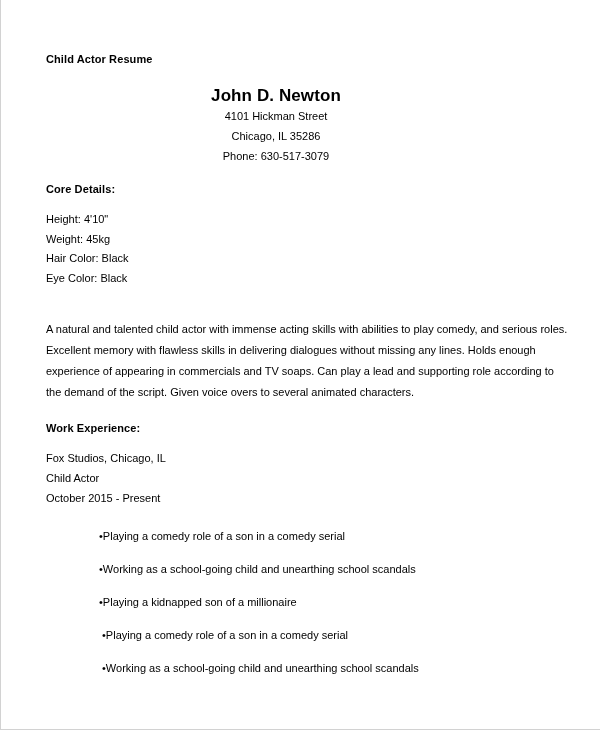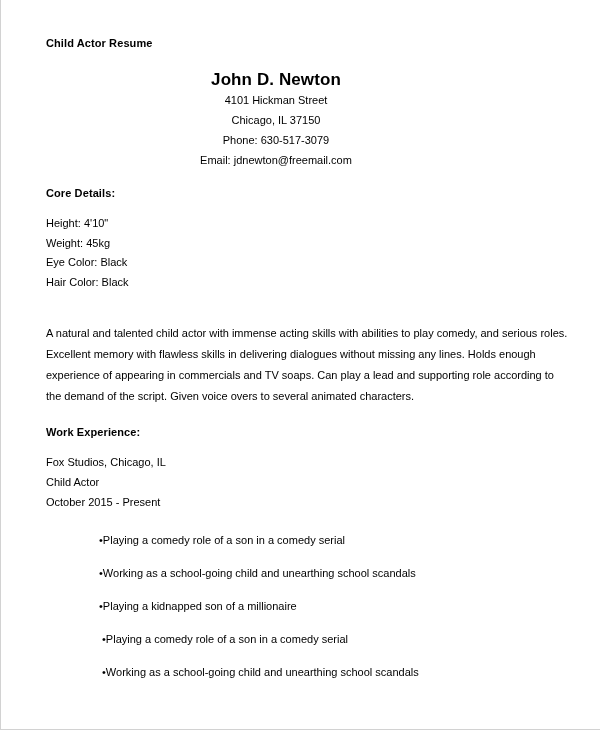--- a/index.html
+++ b/index.html
@@ -17,21 +17,21 @@
     position: relative;
     width: 600px;
     height: 730px;
     background: #ffffff;
     border-left: 1px solid #d2d2d2;
     border-bottom: 1px solid #d2d2d2;
     box-sizing: border-box;
     overflow: hidden;
   }
   .doc {
-    padding: 36px 34px 0 45px;
+    padding: 52px 34px 0 45px;
   }
 
   
   .doc-title {
     font-size: 11px;
     font-weight: bold;
     line-height: 14px;
     letter-spacing: 0.1px;
     margin: 0;
   }
@@ -119,35 +119,34 @@
 <div class="page">
   <div class="doc">
 
     <div class="doc-title">Child Actor Resume</div>
 
     <div class="sp-after-title"></div>
 
     <div class="contact-block">
       <div class="contact-name">John D. Newton</div>
       <div class="contact-line">4101 Hickman Street</div>
-      <div class="contact-line">Chicago, IL 37150</div>
+      <div class="contact-line">Chicago, IL 35286</div>
       <div class="contact-line">Phone: 630-517-3079</div>
-      <div class="contact-line">Email: jdnewton@freemail.com</div>
     </div>
 
     <div class="sp-after-header"></div>
 
     <section>
       <div class="section-heading">Core Details:</div>
       <div class="sp-heading-body"></div>
       <div>
         <div class="body-line">Height: 4'10"</div>
         <div class="body-line">Weight: 45kg</div>
+        <div class="body-line">Hair Color: Black</div>
         <div class="body-line">Eye Color: Black</div>
-        <div class="body-line">Hair Color: Black</div>
       </div>
     </section>
 
     <div class="sp-section"></div>
 
     <section>
       <div class="sp-heading-body"></div>
       <p class="body-paragraph">A natural and talented child actor with immense acting skills with abilities to play comedy, and serious roles. Excellent memory with flawless skills in delivering dialogues without missing any lines. Holds enough experience of appearing in commercials and TV soaps. Can play a lead and supporting role according to the demand of the script. Given voice overs to several animated characters.</p>
     </section>
 

